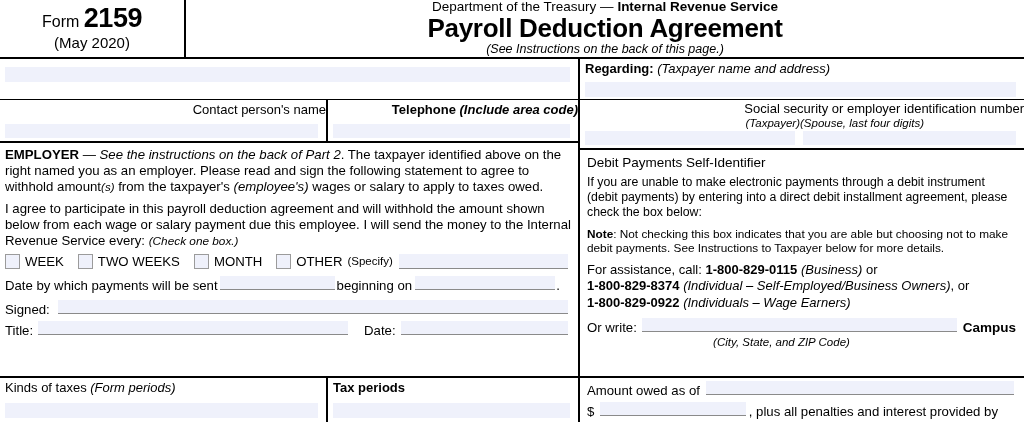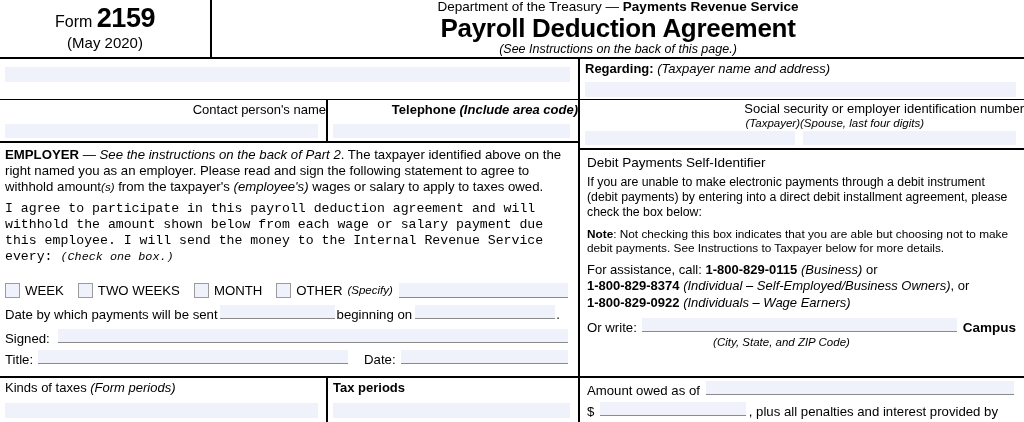--- a/index.html
+++ b/index.html
@@ -40,21 +40,21 @@
   .bd{font-weight:bold;}
 
   
   .header{
     display:flex;
     height:57px;
     border-bottom:2px solid #000;
     flex:0 0 auto;
   }
   .hdr-left{
-    width:212px;
+    width:186px;
     box-sizing:border-box;
     border-right:2px solid #000;
     display:flex;flex-direction:column;
     align-items:center;justify-content:center;
     padding-bottom:2px;
   }
   .formline{font-size:16px;line-height:1.05;white-space:nowrap;}
   .formline .num{font-size:27px;font-weight:bold;letter-spacing:-0.5px;}
   .formdate{font-size:15px;margin-top:1px;}
   .hdr-right{
@@ -111,31 +111,31 @@
   .ssn .boxes .b2{flex:1;margin-right:8px;}
 
   
   .maincell{
     padding:4px 6px 0 5px;
     box-sizing:border-box;
     flex:1;
     display:flex;flex-direction:column;
   }
   .para{font-size:13.2px;line-height:1.21;margin:0 0 6px 0;}
-  .para.p2{margin-bottom:17px;font-family:Liberation Mono, monospace;}
+  .para.p2{margin-bottom:4px;}
 
   .freq{
     display:flex;align-items:center;
     font-size:13.2px;
     margin:1px 0 7px 0;
     white-space:nowrap;
   }
   .freq .cbox{margin-right:5px;}
   .freq .gap{width:14px;display:inline-block;}
-  .freq .spec{font-size:11.5px;font-style:italic;margin-left:5px;}
+  .freq .spec{font-size:11.5px;margin-left:5px;}
   .freq .other-fill{
     flex:1;
     height:14px;
     margin-left:6px;
     margin-right:4px;
   }
 
   .dateline{font-size:13.2px;margin-bottom:7px;white-space:nowrap;display:flex;align-items:baseline;}
   .dateline .f1{width:115px;height:13px;margin:0 2px;}
   .dateline .f2{width:140px;height:13px;margin:0 1px 0 3px;}
@@ -196,21 +196,21 @@
   <div class="header">
     <div class="hdr-left">
       <div class="formline">
         <span>Form</span>
         <span class="num">2159</span>
       </div>
       <div class="formdate">(May 2020)</div>
     </div>
     <div class="hdr-right">
       <div class="dept">
-        <span>Department of the Treasury — </span><span class="bd">Payments Revenue Service</span>
+        <span>Department of the Treasury — </span><span class="bd">Internal Revenue Service</span>
       </div>
       <div class="title">Payroll Deduction Agreement</div>
       <div class="subtitle">(See Instructions on the back of this page.)</div>
     </div>
   </div>
 
   <div class="body">
 
     <div class="col-l">
 

